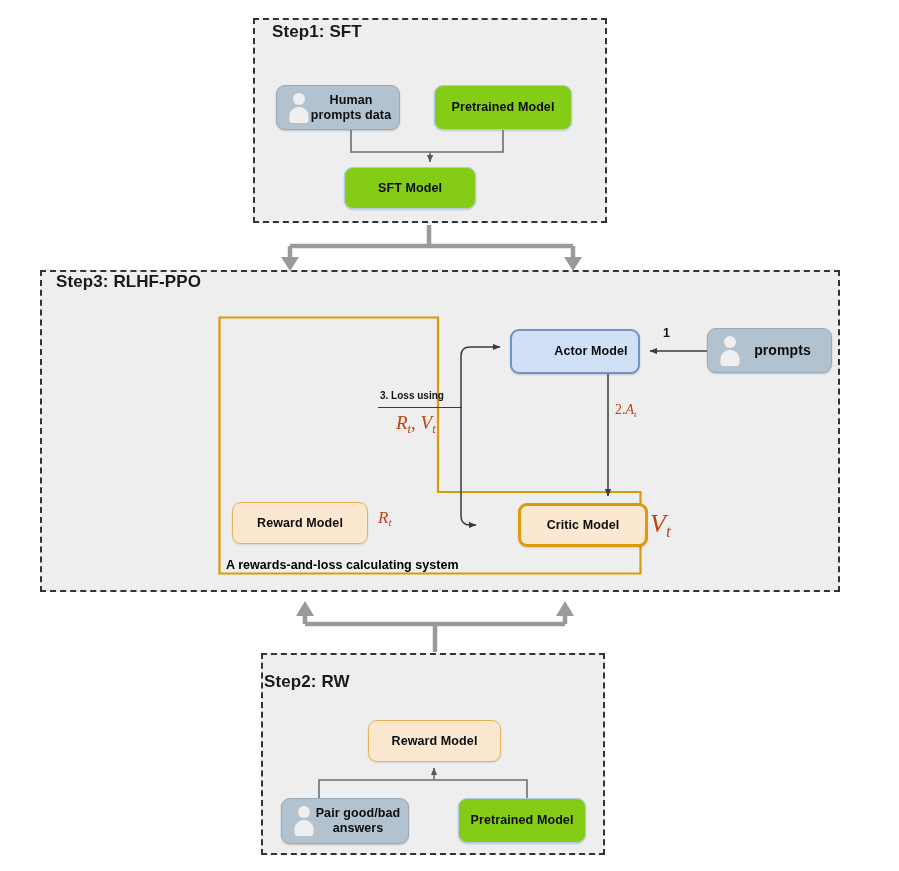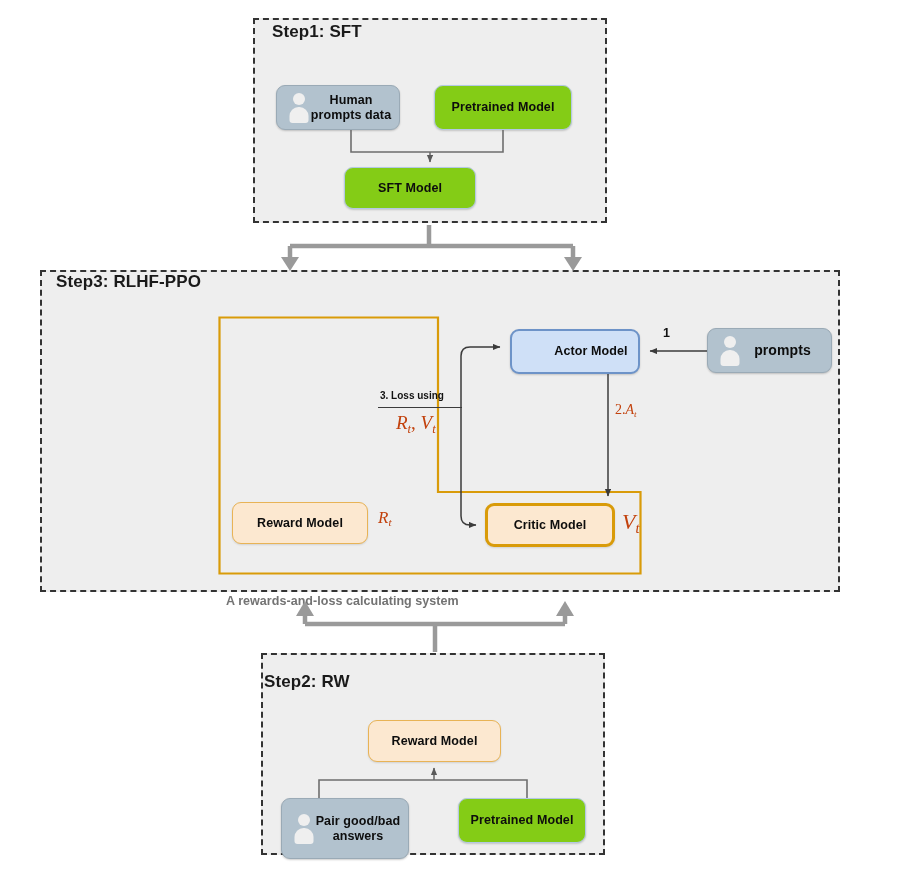--- a/index.html
+++ b/index.html
@@ -73,20 +73,21 @@
   }
   .node.peach {
     background: #fce8d0;
     border: 1.5px solid #e8b356;
     box-shadow: 0 1px 2px rgba(0,0,0,.12);
   }
   .node.peach-strong {
     background: #fce8d0;
     border: 3px solid #d99b09;
     box-shadow: 0 1px 2px rgba(0,0,0,.12);
+    margin-left: 33px;
   }
   .node .label { position: relative; z-index: 2; padding: 0 4px; }
   .node.has-icon .label { margin-left: 26px; }
 
   
   .person-icon {
     position: absolute;
     left: 9px;
     top: 50%;
     transform: translateY(-50%);
@@ -117,24 +118,23 @@
 
   
   .system-region {
     position: absolute;
     pointer-events: none;
   }
   .system-caption {
     position: absolute;
     font-size: 12.5px;
     font-weight: bold;
-    color: #737373;
+    color: #000000;
     white-space: nowrap;
     letter-spacing: .05px;
-    margin-top: 36px;
   }
 
   
   .math {
     position: absolute;
     font-family: "Liberation Serif", serif;
     font-style: italic;
     color: #c2410c;
     white-space: nowrap;
   }
@@ -211,21 +211,21 @@
       <span class="head"></span>
         <span class="body"></span>
     </span>
     <span class="label" style="font-size:14px;">prompts</span>
   </div>
 
   <div class="math" style="left:378px; top:508px; font-size:17px;">
     <span>R</span><span class="sub">t</span>
   </div>
 
-  <div class="math" style="left:622px; top:509px; font-size:22px;">
+  <div class="math" style="left:650px; top:509px; font-size:26px;">
     <span>V</span><span class="sub">t</span>
   </div>
 
   <div class="math" style="left:615px; top:402px; font-size:14px;">
     <span class="op">2.</span><span>A</span><span class="sub">t</span>
   </div>
 
   <div class="edge-label" style="left:663px; top:326px; font-size:12.5px;">1</div>
 
   <div class="edge-label" style="left:380px; top:390px;">3. Loss using</div>
@@ -236,21 +236,21 @@
 
   <div class="system-caption" style="left:226px; top:558px;">A rewards-and-loss calculating system</div>
 
   <div class="step-box" style="left:261px; top:653px; width:344px; height:202px;"></div>
   <div class="step-title" style="left:264px; top:672px;">Step2: RW</div>
 
   <div class="node peach" style="left:368px; top:720px; width:133px; height:42px;">
     <span class="label">Reward Model</span>
   </div>
 
-  <div class="node gray has-icon" style="left:281px; top:798px; width:128px; height:61px;">
+  <div class="node gray has-icon" style="left:281px; top:798px; width:128px; height:46px;">
     <span class="person-icon">
       <span class="head"></span>
         <span class="body"></span>
     </span>
     <span class="label">
       <span>Pair good/bad</span><br>
       <span>answers</span>
     </span>
   </div>
 

